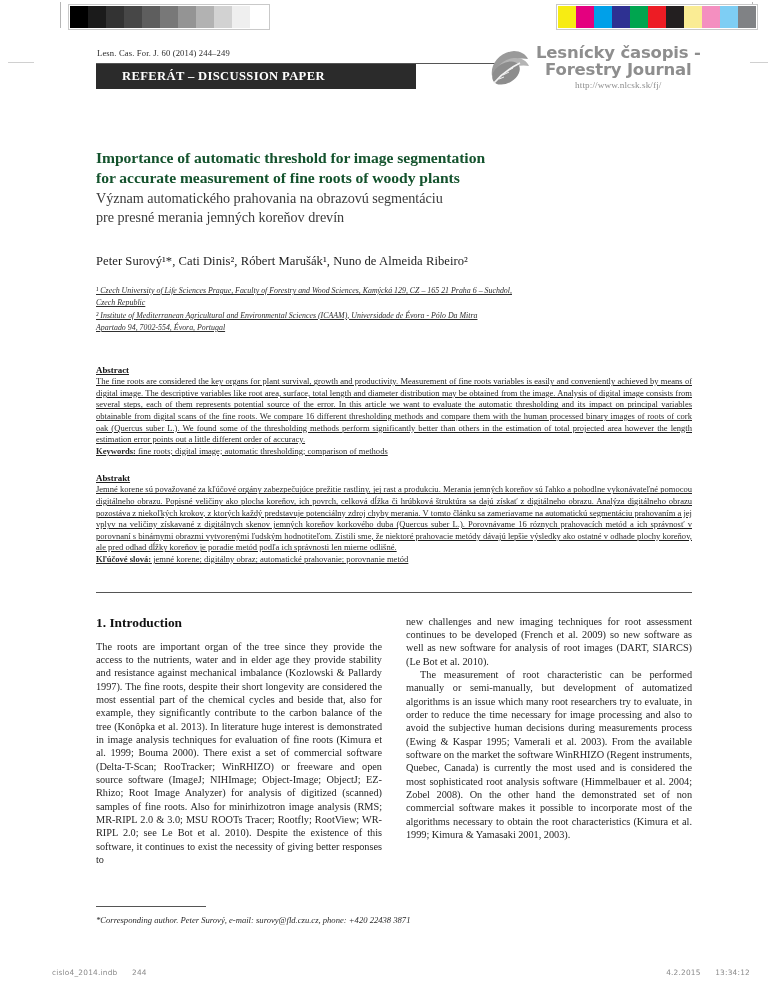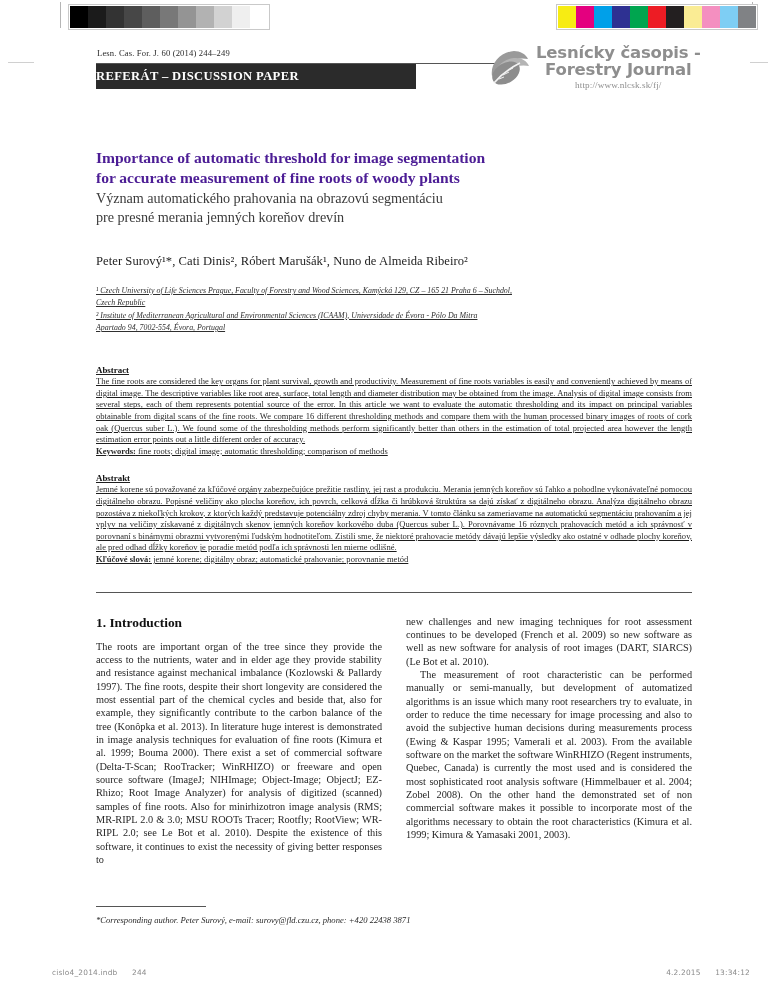--- a/index.html
+++ b/index.html
@@ -100,21 +100,21 @@
     width: 320px;
     height: 25px;
     background: #2b2b2b;
     color: #ffffff;
     font-family: "Liberation Serif", serif;
     font-weight: bold;
     font-size: 12.6px;
     letter-spacing: 0.35px;
     display: flex;
     align-items: center;
-    padding-left: 0;
+    padding-left: 26px;
     box-sizing: border-box;
   }
   .logo {
     position: absolute;
     right: 0;
     top: -4px;
     width: 206px;
     height: 68px;
     display: flex;
     align-items: flex-start;
@@ -147,21 +147,21 @@
     letter-spacing: 0.1px;
   }
 
   
   .title-block { margin-top: 28px; }
   .title-en {
     font-family: "Liberation Serif", serif;
     font-weight: bold;
     font-size: 15.6px;
     line-height: 19.5px;
-    color: #4c1d95;
+    color: #14532d;
     margin: 0;
     letter-spacing: -0.05px;
   }
   .title-sk {
     font-family: "Liberation Serif", serif;
     font-size: 14.2px;
     line-height: 18.5px;
     color: #3b3b3b;
     margin: 2px 0 0 0;
     letter-spacing: -0.05px;

